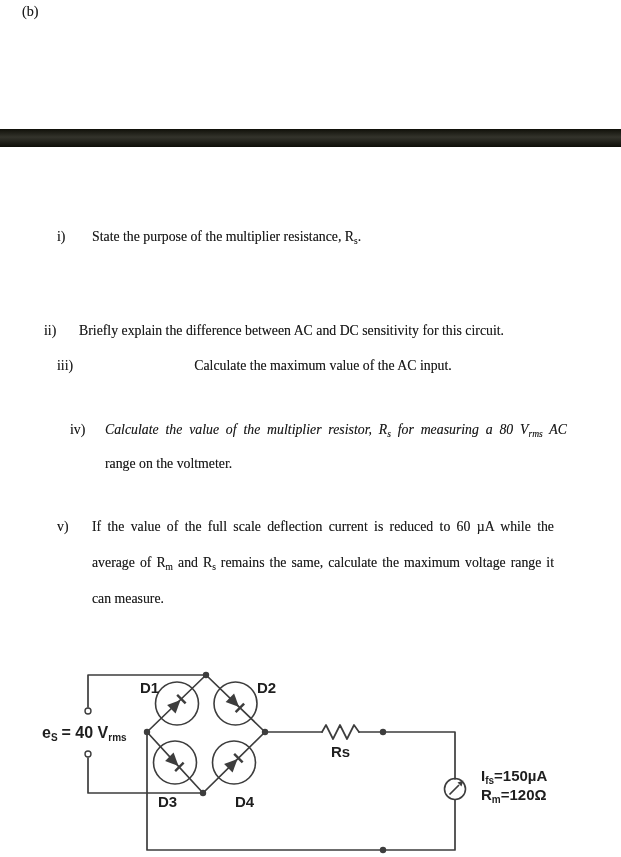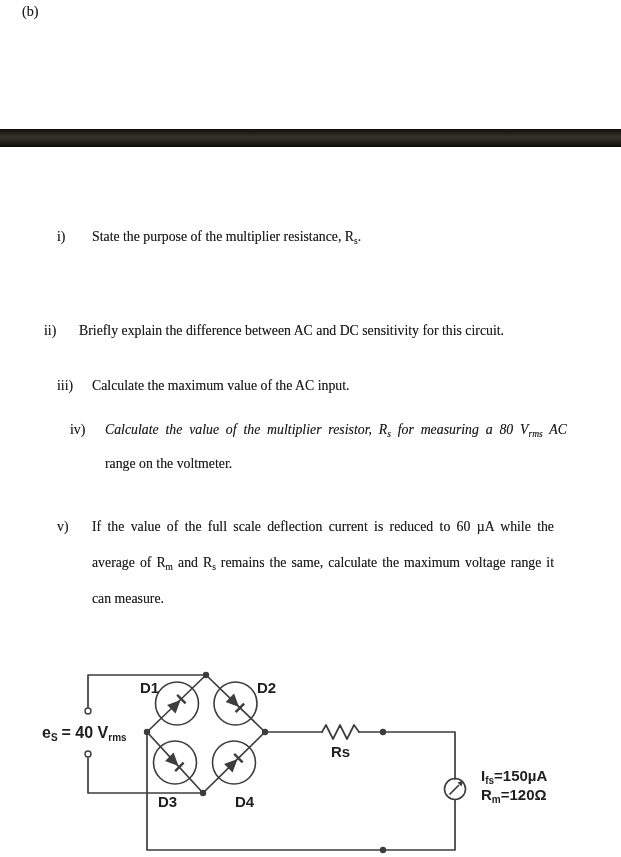--- a/index.html
+++ b/index.html
@@ -47,21 +47,21 @@
     </div>
   </div>
 
   <div class="abs" style="left:44px; top:294px; width:497px; height:20px;margin-top:29px;">
     <span class="q-num doc-text">ii)</span>
     <div class="q-body">
       <div class="line doc-text q-text" style="top:0;">Briefly explain the difference between AC and DC sensitivity for this circuit.</div>
     </div>
   </div>
 
-  <div class="abs" style="left:57px; top:378px; width:497px; height:20px;">
+  <div class="abs" style="left:57px; top:358px; width:497px; height:20px;text-align:center;">
     <span class="q-num doc-text">iii)</span>
     <div class="q-body">
       <div class="line doc-text q-text" style="top:0;">Calculate the maximum value of the AC input.</div>
     </div>
   </div>
 
   <div class="abs" style="left:70px; top:422px; width:497px; height:55px;">
     <span class="q-num doc-text">iv)</span>
     <div class="q-body">
       <div class="line stretch doc-text q-text" style="top:0;font-style:italic;"><span>Calculate the value of the multiplier resistor, R</span><sub class="s">s</sub><span> for measuring a 80 V</span><sub class="s">rms</sub><span> AC</span></div>

